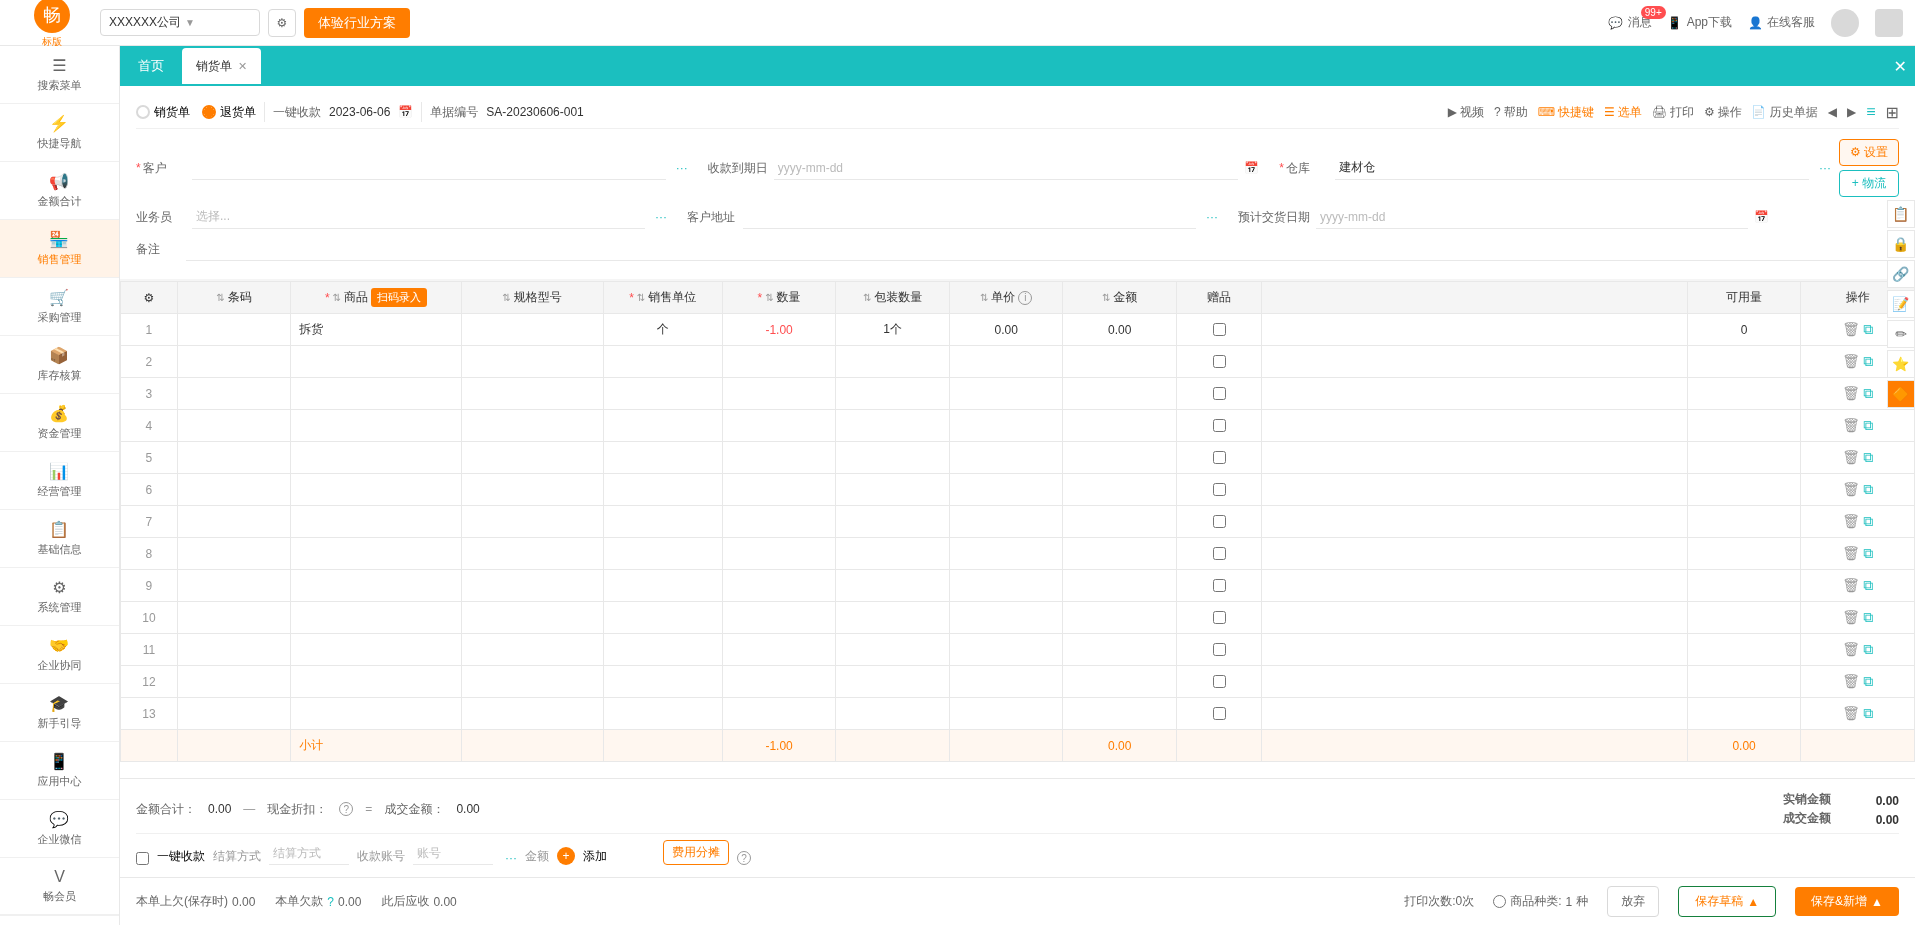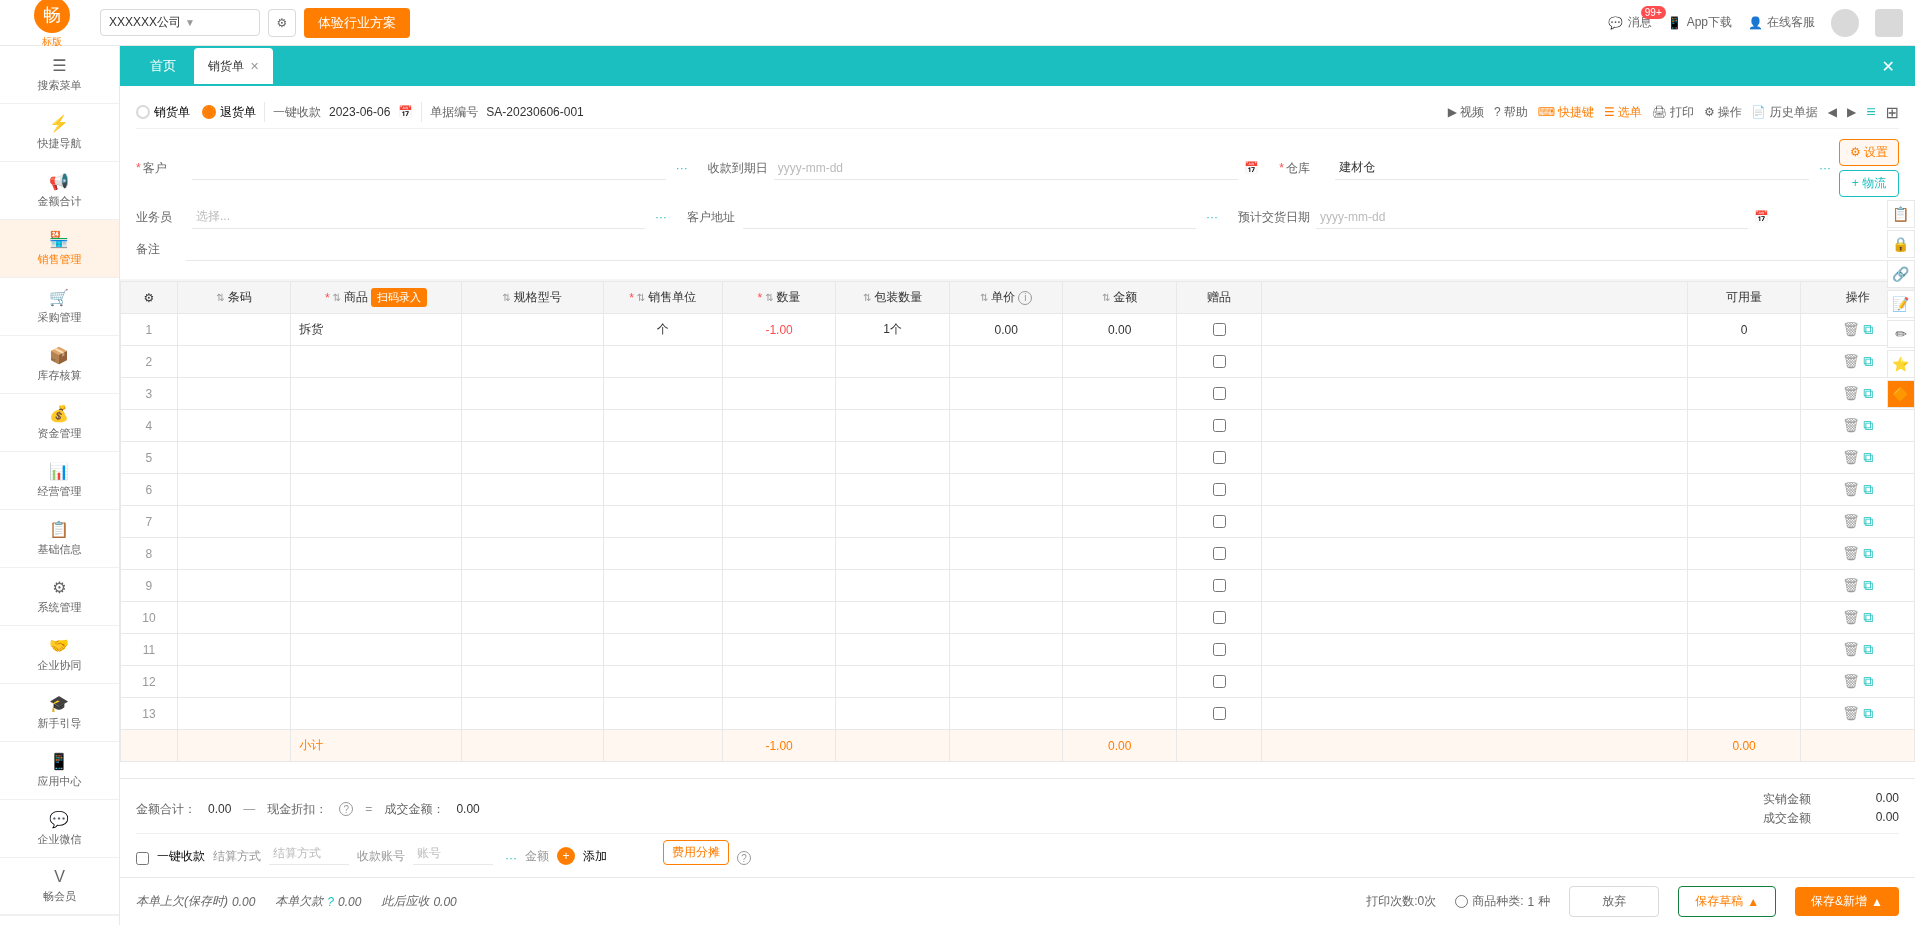--- a/index.html
+++ b/index.html
@@ -4,21 +4,21 @@
   <style>
     * { box-sizing: border-box; margin: 0; padding: 0; font-family: 'Microsoft YaHei', Arial, sans-serif; font-size: 12px; }
     body { background: #f0f2f5; overflow: hidden; width: 1915px; height: 925px; }
 
     
     .app-layout { display: flex; flex-direction: column; height: 925px; }
     .top-bar { display: flex; align-items: center; background: #fff; height: 46px; padding: 0 12px; border-bottom: 1px solid #e8e8e8; gap: 8px; flex-shrink: 0; }
     .main-area { display: flex; flex: 1; overflow: hidden; }
     .sidebar { width: 120px; background: #fff; border-right: 1px solid #e8e8e8; display: flex; flex-direction: column; flex-shrink: 0; }
     .content-area { flex: 1; display: flex; flex-direction: column; overflow: hidden; }
-    .tab-bar { background: #1bbfbf; display: flex; align-items: center; height: 40px; padding: 0 12px; flex-shrink: 0; }
+    .tab-bar { background: #1bbfbf; display: flex; align-items: center; height: 40px; padding: 0 0; flex-shrink: 0; }
     .main-content { flex: 1; overflow: hidden; background: #f5f5f5; display: flex; flex-direction: column; }
     .form-area { background: #fff; padding: 10px 16px; flex-shrink: 0; }
     .table-area { flex: 1; overflow: hidden; display: flex; flex-direction: column; background: #fff; margin-top: 2px; }
     .bottom-bar { background: #fff; border-top: 1px solid #e8e8e8; padding: 6px 16px; flex-shrink: 0; }
     .footer-bar { background: #fff; border-top: 1px solid #e8e8e8; padding: 0 16px; height: 48px; display: flex; align-items: center; flex-shrink: 0; }
 
     
     .logo-area { display: flex; flex-direction: column; align-items: center; justify-content: center; width: 80px; }
     .logo-icon { width: 36px; height: 36px; background: #ff7d00; border-radius: 50%; display: flex; align-items: center; justify-content: center; color: #fff; font-size: 18px; }
     .company-selector { display: flex; align-items: center; border: 1px solid #d9d9d9; border-radius: 4px; padding: 4px 8px; min-width: 160px; cursor: pointer; gap: 4px; color: #333; }
@@ -91,32 +91,32 @@
     
     .totals-row { display: flex; align-items: center; gap: 12px; padding: 6px 0; }
     .total-label { color: #666; }
     .total-value { color: #333; font-weight: 500; }
     .dash { color: #999; }
     .equals { color: #999; }
     .payment-row { display: flex; align-items: flex-end; gap: 8px; padding: 6px 0; border-top: 1px solid #f0f0f0; }
     .add-btn { background: #ff7d00; color: #fff; border: none; border-radius: 50%; width: 18px; height: 18px; display: flex; align-items: center; justify-content: center; cursor: pointer; font-size: 12px; }
     .expense-btn { border: 1px solid #ff7d00; color: #ff7d00; background: #fff; border-radius: 4px; padding: 3px 8px; cursor: pointer; margin-left: 48px; }
     .right-summary { margin-left: auto; display: flex; flex-direction: column; gap: 2px; text-align: right; }
-    .summary-row { display: flex; gap: 28px; align-items: flex-start; }
+    .summary-row { display: flex; gap: 8px; align-items: flex-end; font-weight: bold; }
     .summary-label { color: #666; }
     .summary-value { color: #333; min-width: 60px; text-align: right; }
 
     
-    .footer-left { display: flex; align-items: center; gap: 20px; font-style: italic; }
+    .footer-left { display: flex; align-items: center; gap: 20px; }
     .footer-item { display: flex; align-items: center; gap: 4px; color: #666; }
     .footer-item .ques { color: #1bbfbf; cursor: pointer; }
     .footer-right { margin-left: auto; display: flex; align-items: center; gap: 19px; }
     .print-info { color: #666; }
     .product-type { color: #666; display: flex; align-items: center; gap: 4px; justify-content: center; }
-    .discard-btn { border: 1px solid #d9d9d9; background: #fff; color: #666; border-radius: 4px; padding: 6px 32px; cursor: pointer; }
+    .discard-btn { border: 1px solid #d9d9d9; background: #fff; color: #666; border-radius: 4px; padding: 6px 13px; cursor: pointer; }
     .save-draft-btn { border: 1px solid #15803d; background: #fff; color: #ff7d00; border-radius: 4px; padding: 6px 16px; cursor: pointer; display: flex; align-items: center; gap: 4px; }
     .save-new-btn { background: #ff7d00; color: #fff; border: none; border-radius: 4px; padding: 6px 16px; cursor: pointer; display: flex; align-items: center; gap: 4px; }
     .float-btn { width: 28px; height: 28px; background: #fff; border: 1px solid #e8e8e8; display: flex; align-items: center; justify-content: center; cursor: pointer; color: #666; font-size: 14px; }
     .float-btn.orange-bg { background: #ff7d00; color: #fff; }
 
     .th-inner { display: flex; align-items: center; justify-content: center; gap: 3px; }
 
     
     .info-icon { display: inline-flex; align-items: center; justify-content: center; width: 14px; height: 14px; border-radius: 50%; border: 1px solid #999; color: #999; font-size: 10px; cursor: pointer; }
 

